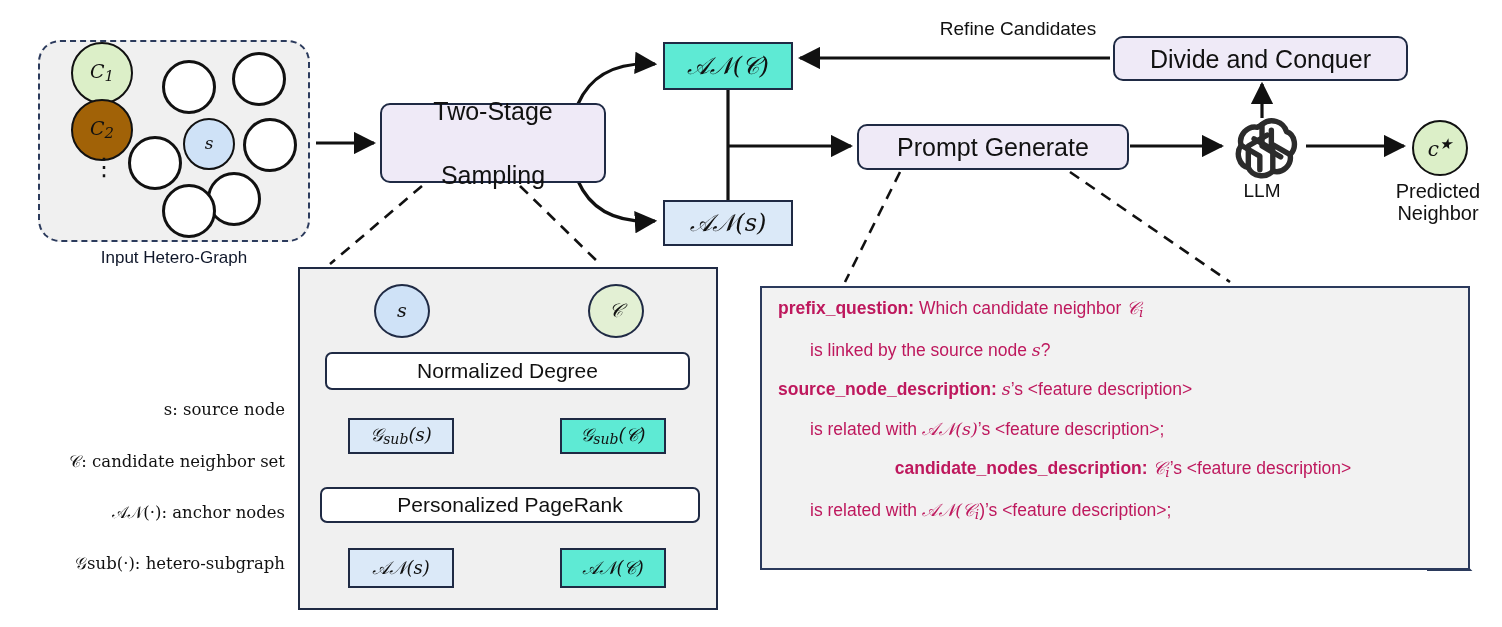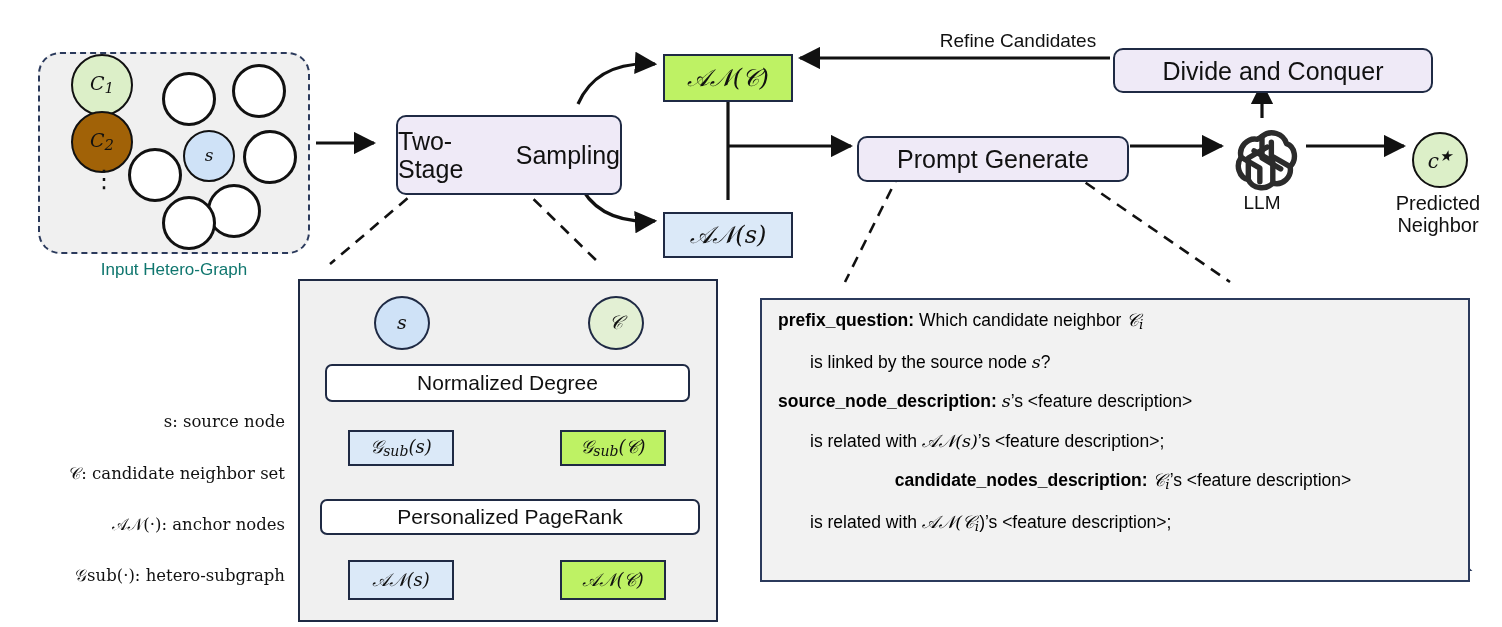--- a/index.html
+++ b/index.html
@@ -1,50 +1,50 @@
 <!DOCTYPE html>
 <html><head>
 <meta charset="utf-8">
 <style>
   html,body{margin:0;padding:0;background:#ffffff;}
   body{width:1502px;height:627px;font-family:"Liberation Sans",sans-serif;color:#111;}
   #stage{position:relative;width:1502px;height:627px;overflow:hidden;background:#fff;}
-  .abs{position:absolute;margin-top:12px;}
+  .abs{position:absolute;}
   svg.layer{position:absolute;left:0;top:0;width:1502px;height:627px;overflow:visible;}
 
   
   .boxlbl{
     display:flex;align-items:center;justify-content:center;
     text-align:left;line-height:1.12;
   }
   .rbox{
     border:2px solid #1f2a44;border-radius:10px;background:#efeaf7;
     box-sizing:border-box;
   }
   .sqbox{border:2px solid #1f2a44;background:#e3eefb;box-sizing:border-box;}
-  .green{background:#bef264;}
+  .green{background:#5eead4;}
   .blue{background:#dbe9f8;}
   .white{background:#ffffff;}
   .mathi{font-family:"DejaVu Serif",serif;font-style:italic;}
   .cal{font-family:"DejaVu Serif",serif;font-style:italic;}
 
   .graphwrap{
     border:2px dashed #2b3a5c;border-radius:22px;background:#f0f0f0;
     box-sizing:border-box;
   }
-  .caption{font-size:17px;color:#0f766e;text-align:center;}
+  .caption{font-size:17px;color:#0f172a;text-align:center;}
 
   .panel{border:2px solid #1f2a44;background:#f0f0f0;box-sizing:border-box;}
 
   .legend{font-family:"DejaVu Serif",serif;font-size:16.5px;color:#111;text-align:right;white-space:nowrap;}
 
   .promptbox{
     border:2px solid #2b3a5c;background:#f2f2f2;box-sizing:border-box;
   }
-  .prompt-line{font-size:17.5px;color:#000000;white-space:nowrap;line-height:1;}
+  .prompt-line{font-size:17.5px;color:#be185d;white-space:nowrap;line-height:1;}
   .prompt-key{font-weight:bold;}
   .indent{padding-left:32px;}
   .sm{font-size:0.78em;vertical-align:-0.22em;}
   .sup{font-size:0.75em;vertical-align:0.45em;}
 
   .llmlabel{font-size:19px;text-align:center;}
   .predlabel{font-size:20px;text-align:center;line-height:1.12;}
   .edgelabel{font-size:19px;}
 </style>
 </head>
@@ -137,37 +137,37 @@
   <div class="abs" style="left:207px;top:172px;width:48px;height:48px;border:3px solid #111;border-radius:50%;background:#fff;"></div>
   <div class="abs" style="left:162px;top:184px;width:48px;height:48px;border:3px solid #111;border-radius:50%;background:#fff;"></div>
   <div class="abs" style="left:128px;top:136px;width:48px;height:48px;border:3px solid #111;border-radius:50%;background:#fff;"></div>
 
   <div class="abs boxlbl" style="left:183px;top:118px;width:48px;height:48px;border:2.6px solid #111;border-radius:50%;background:#cfe2f7;">
     <span class="mathi" style="font-size:17px;">s</span>
   </div>
 
   <div class="abs caption" style="left:38px;top:248px;width:272px;">Input Hetero-Graph</div>
 
-  <div class="abs rbox boxlbl" style="left:396px;top:103px;width:226px;height:80px;gap:36px;">
+  <div class="abs rbox boxlbl" style="left:380px;top:103px;width:226px;height:80px;flex-direction:column;gap:36px;">
     <span style="font-size:25px;">Two-Stage</span>
     <span style="font-size:25px;">Sampling</span>
   </div>
 
   <div class="abs sqbox green boxlbl" style="left:663px;top:42px;width:130px;height:48px;">
     <span class="cal" style="font-size:24px;"><span>𝒜𝒩</span><span>(𝒞)</span></span>
   </div>
   <div class="abs sqbox blue boxlbl" style="left:663px;top:200px;width:130px;height:46px;">
     <span class="cal" style="font-size:24px;"><span>𝒜𝒩</span><span>(s)</span></span>
   </div>
 
   <div class="abs rbox boxlbl" style="left:857px;top:124px;width:272px;height:46px;">
     <span style="font-size:25px;">Prompt Generate</span>
   </div>
 
-  <div class="abs rbox boxlbl" style="left:1113px;top:36px;width:320px;height:45px;">
+  <div class="abs rbox boxlbl" style="left:1113px;top:36px;width:295px;height:45px;">
     <span style="font-size:25px;">Divide and Conquer</span>
   </div>
 
   <div class="abs edgelabel" style="left:888px;top:18px;width:260px;text-align:center;">Refine Candidates</div>
 
   <div class="abs" style="left:1222px;top:110px;width:80px;height:72px;">
     <svg viewBox="0 0 100 100" width="80" height="72">
       <g fill="none" stroke="#2b2b2b" stroke-width="7.5" stroke-linecap="round" stroke-linejoin="round">
         <path d="M50 20 C62 10 80 16 84 30 C96 34 99 52 89 62 C92 76 79 89 65 85
                  C55 95 37 93 31 80 C18 77 13 60 21 49 C17 35 30 21 44 24 Z"></path>

